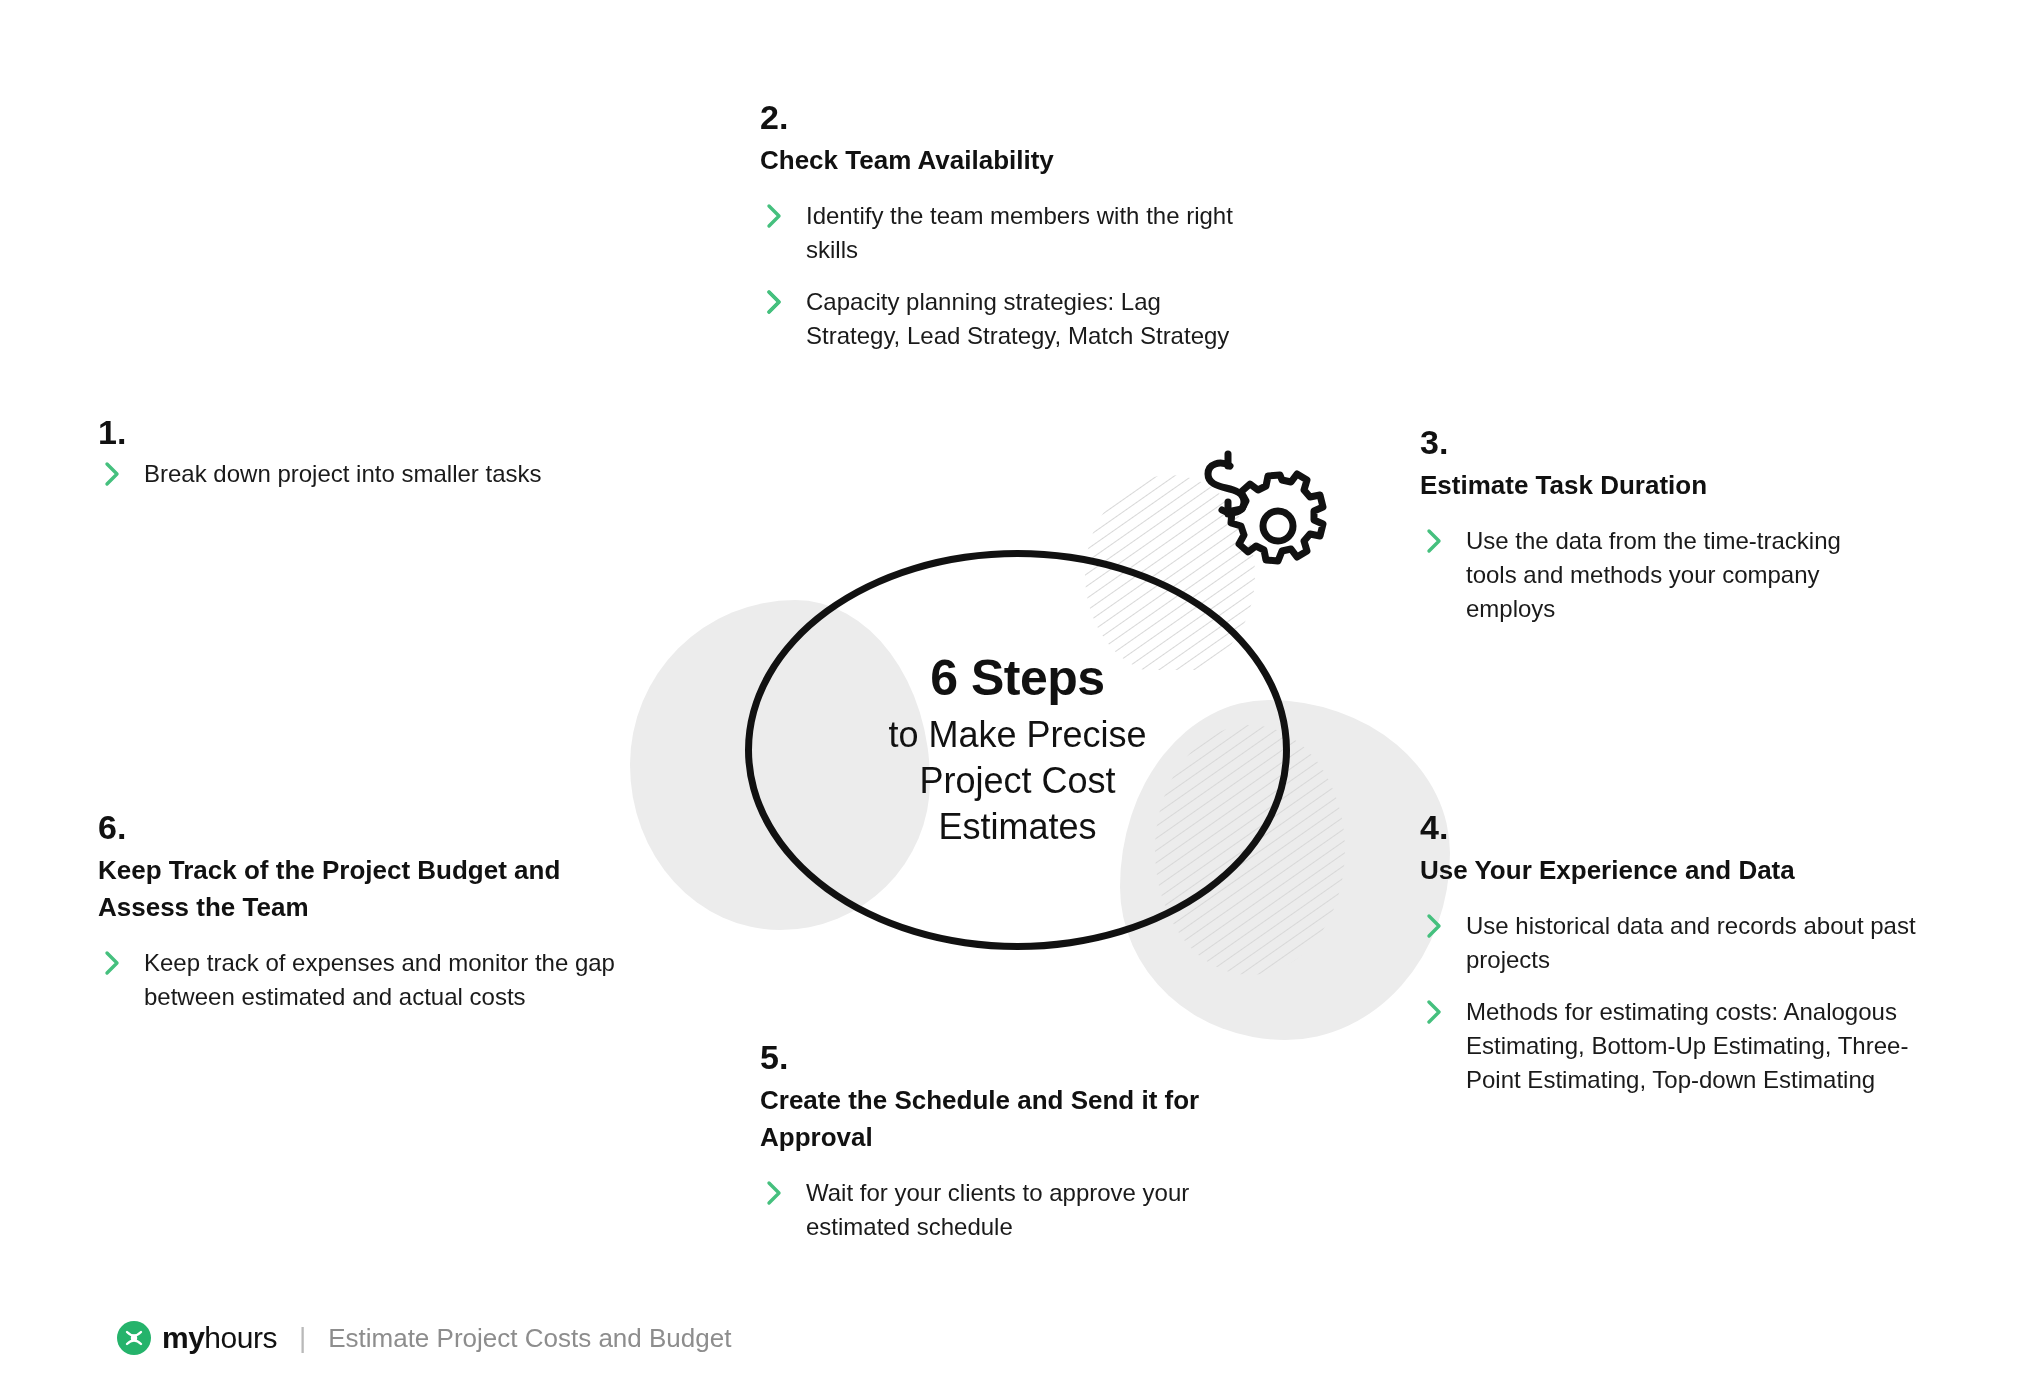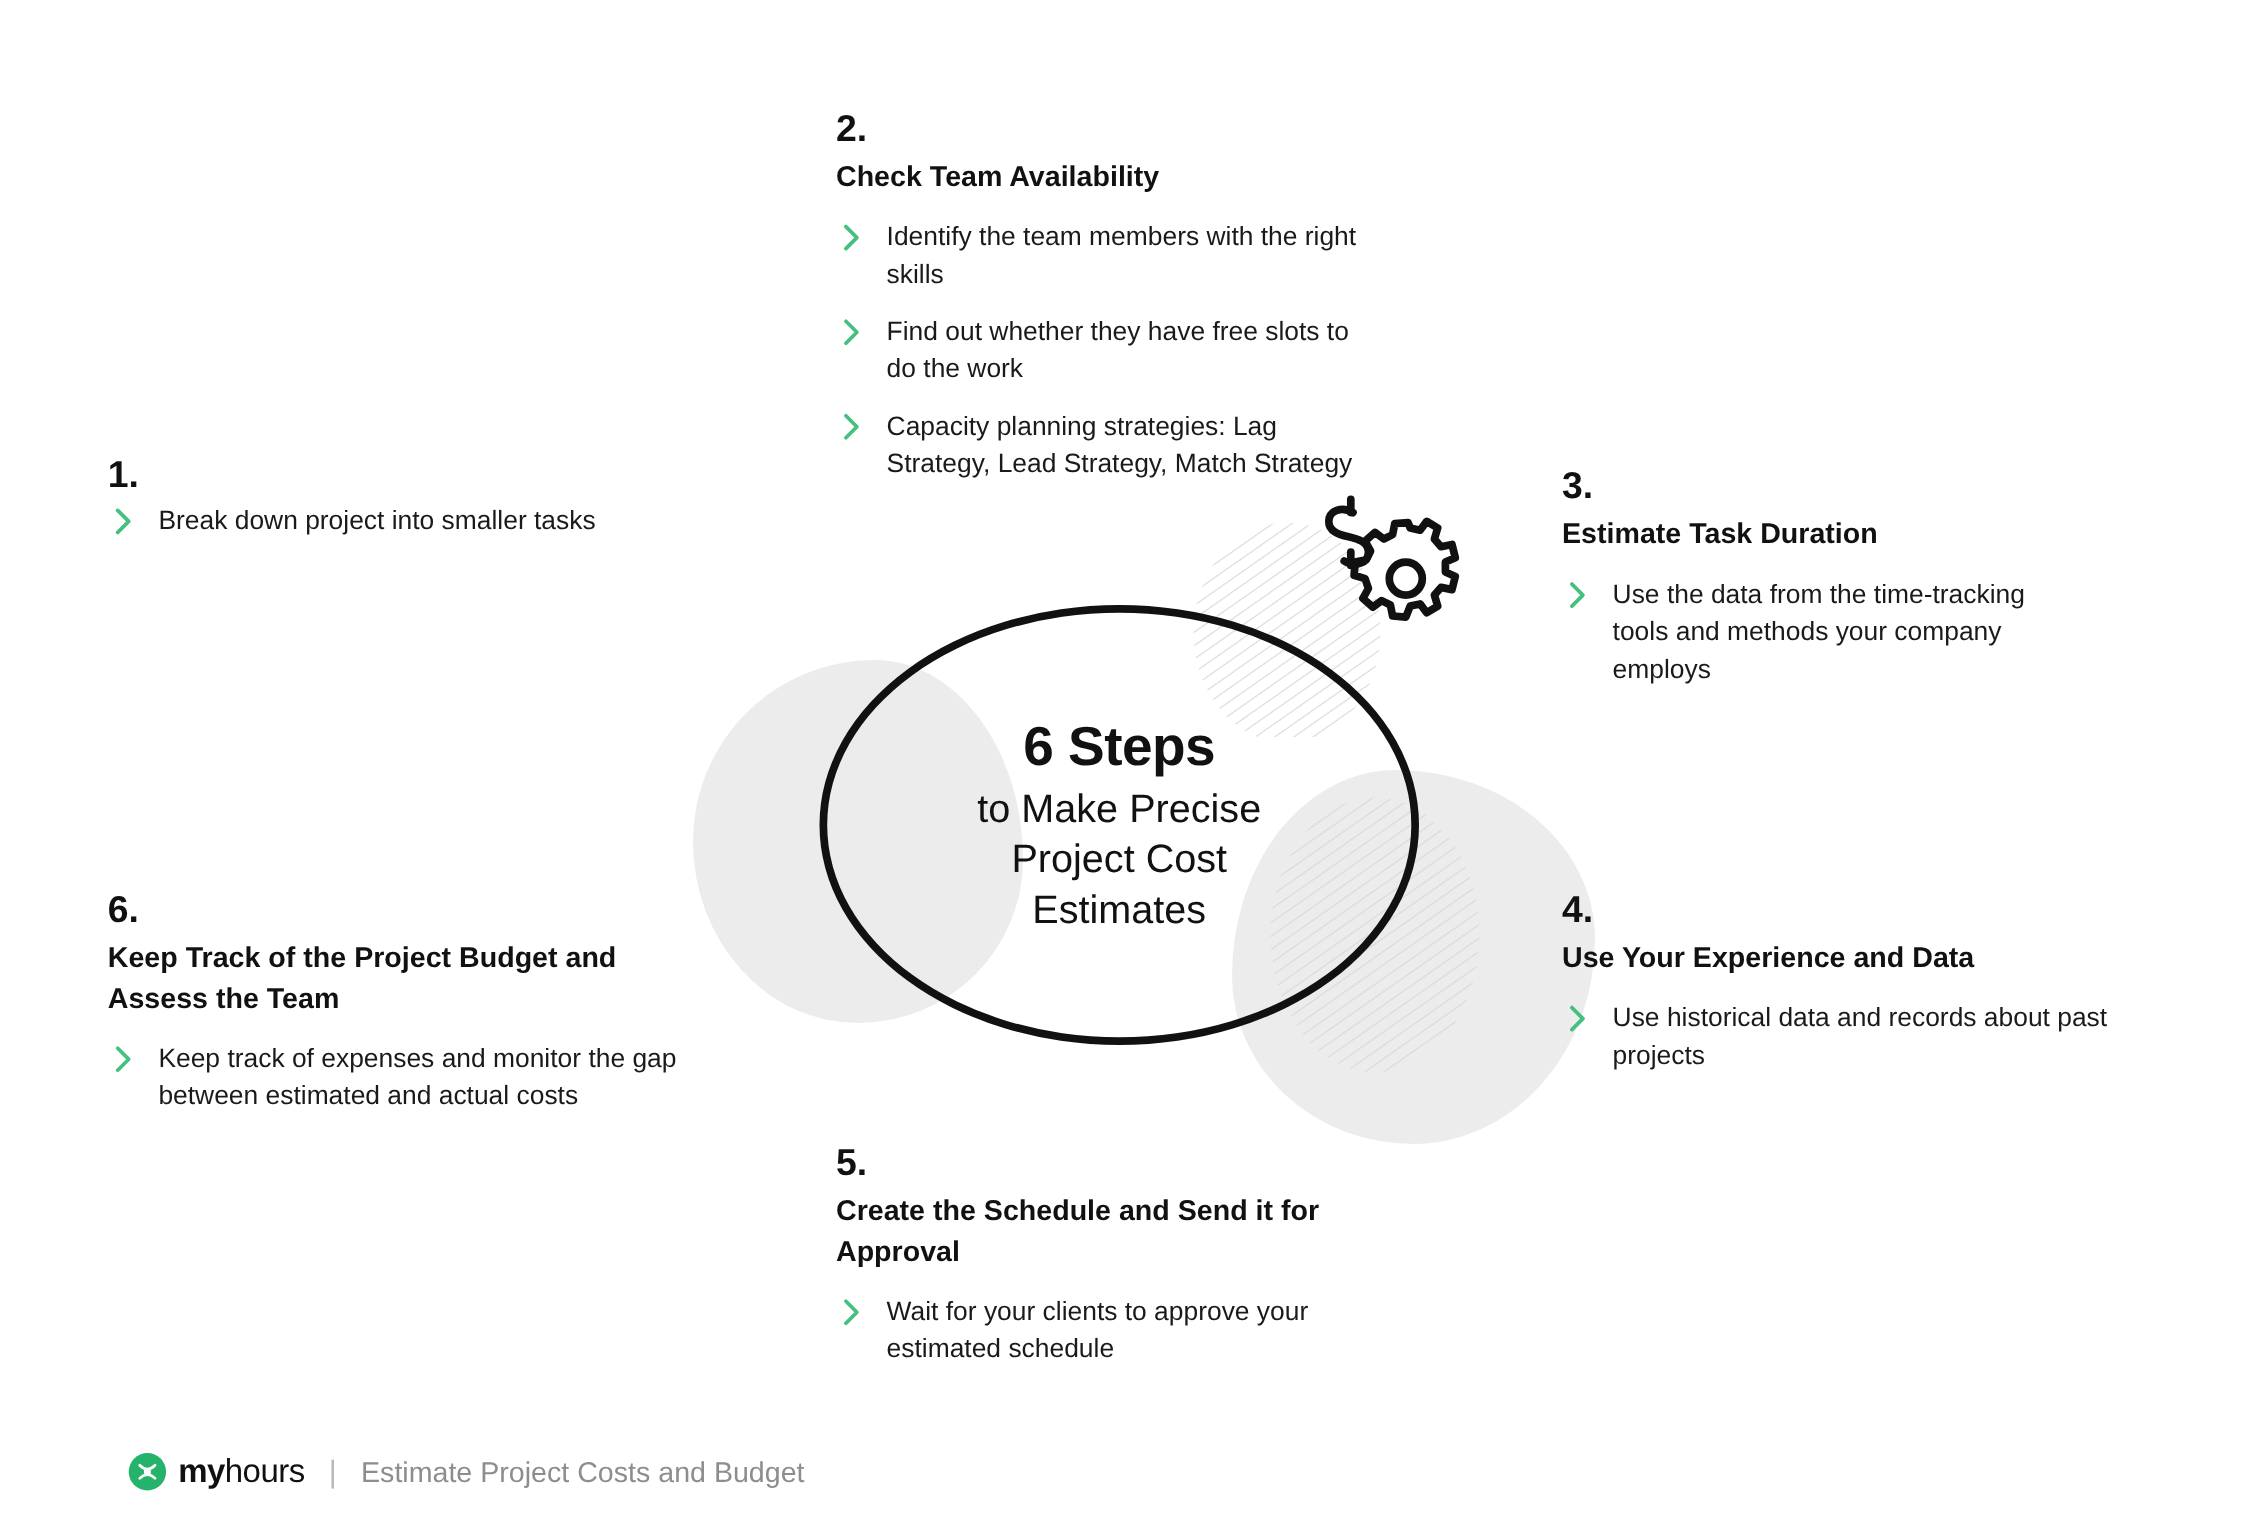--- a/index.html
+++ b/index.html
@@ -254,21 +254,20 @@
     <li>
       <svg class="chev" viewBox="0 0 16 26">
           <polyline points="3,3 13,13 3,23" fill="none" stroke="#45c07e" stroke-width="3.4" stroke-linecap="round" stroke-linejoin="round"></polyline>
         </svg>
       <span>Identify the team members with the right skills</span>
     </li>
     <li>
       <svg class="chev" viewBox="0 0 16 26">
           <polyline points="3,3 13,13 3,23" fill="none" stroke="#45c07e" stroke-width="3.4" stroke-linecap="round" stroke-linejoin="round"></polyline>
         </svg>
-      <span>Find out whether they have free slots to do the work</span>
     </li>
     <li>
       <svg class="chev" viewBox="0 0 16 26">
           <polyline points="3,3 13,13 3,23" fill="none" stroke="#45c07e" stroke-width="3.4" stroke-linecap="round" stroke-linejoin="round"></polyline>
         </svg>
       <span>Capacity planning strategies: Lag Strategy, Lead Strategy, Match Strategy</span>
     </li>
   </ul>
 </div>
 
@@ -291,20 +290,26 @@
   <div class="step-num">4.</div>
   <div class="title-wrap">
     <span class="step-title">Use Your Experience and Data</span>
   </div>
   <ul class="bullets">
     <li>
       <svg class="chev" viewBox="0 0 16 26">
           <polyline points="3,3 13,13 3,23" fill="none" stroke="#45c07e" stroke-width="3.4" stroke-linecap="round" stroke-linejoin="round"></polyline>
         </svg>
       <span>Use historical data and records about past projects</span>
+    </li>
+    <li>
+      <svg class="chev" viewBox="0 0 16 26">
+          <polyline points="3,3 13,13 3,23" fill="none" stroke="#45c07e" stroke-width="3.4" stroke-linecap="round" stroke-linejoin="round"></polyline>
+        </svg>
+      <span>Methods for estimating costs: Analogous Estimating, Bottom-Up Estimating, Three-Point Estimating, Top-down Estimating</span>
     </li>
   </ul>
 </div>
 
 <div class="step" id="step5">
   <div class="step-num">5.</div>
   <div class="title-wrap">
     <span class="step-title">Create the Schedule and Send it for Approval</span>
   </div>
   <ul class="bullets">

